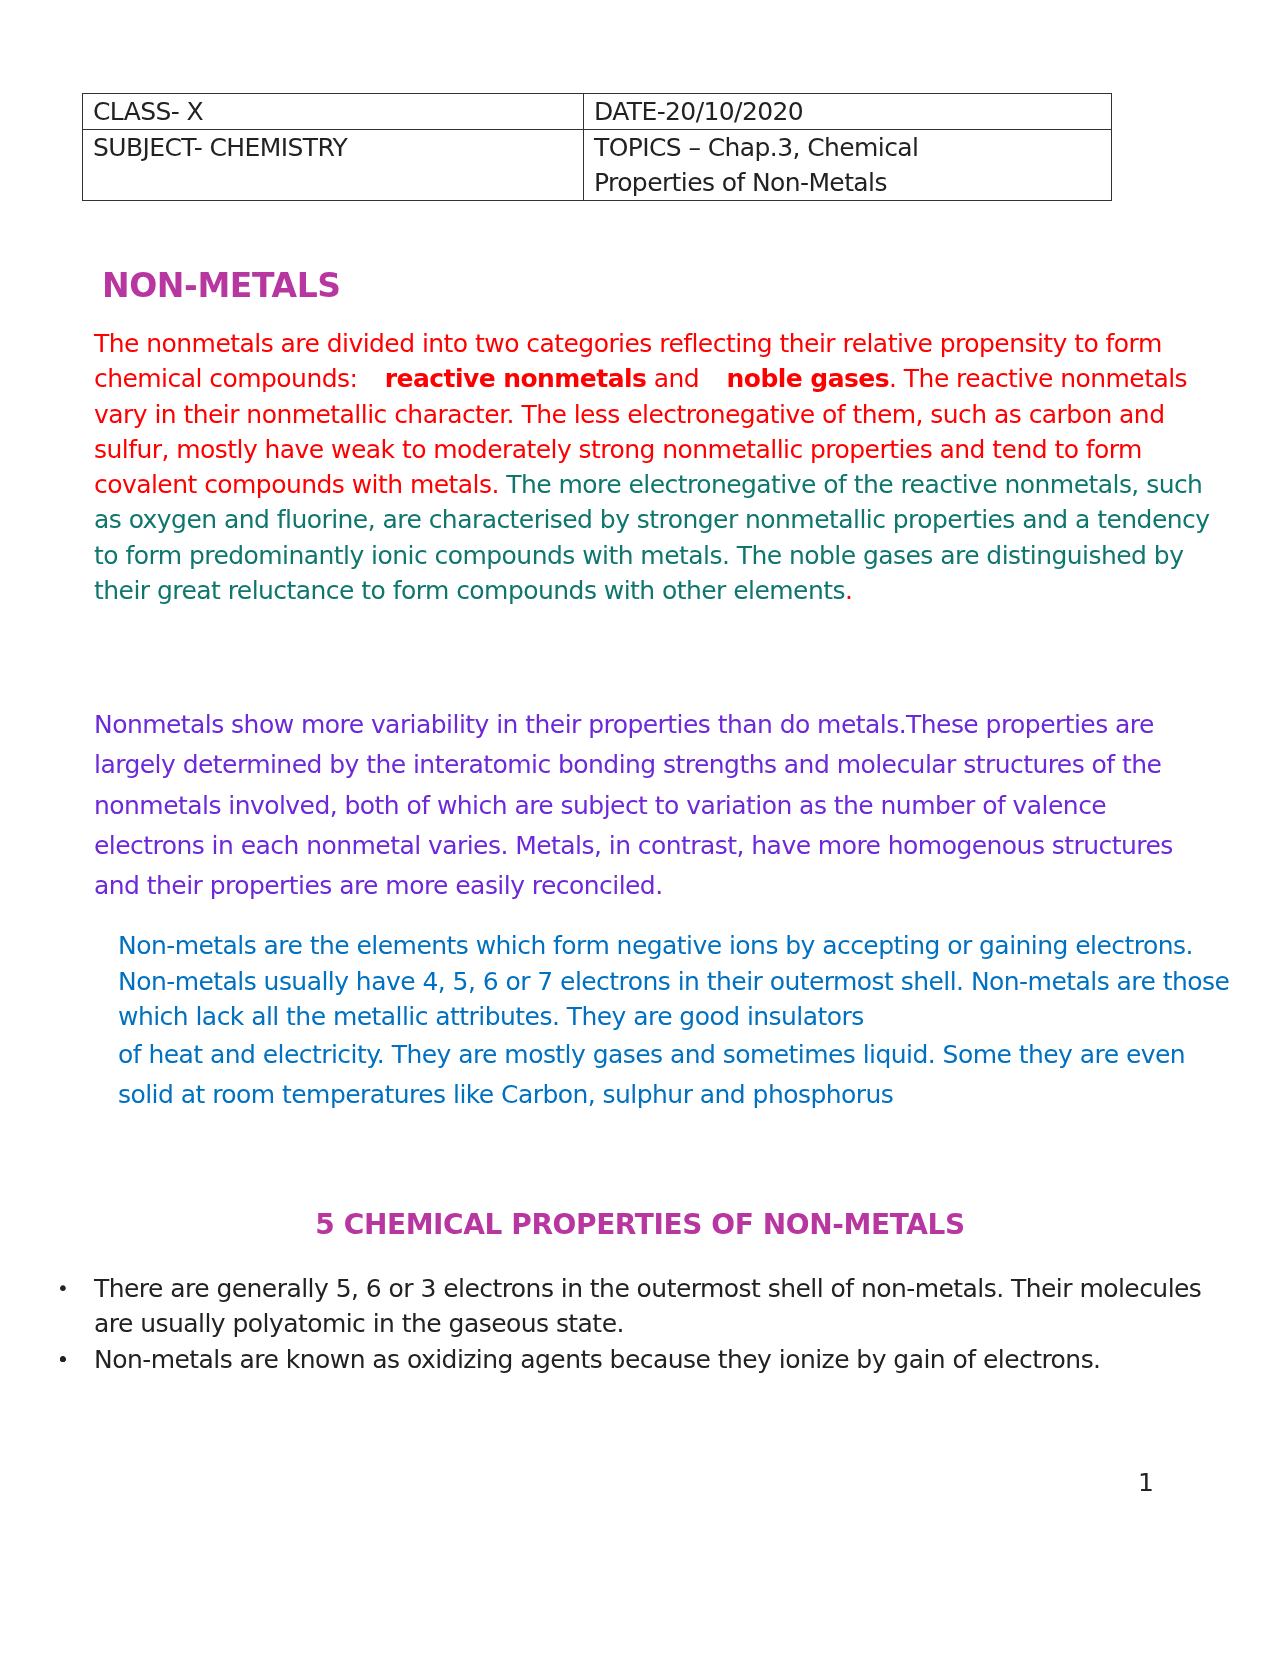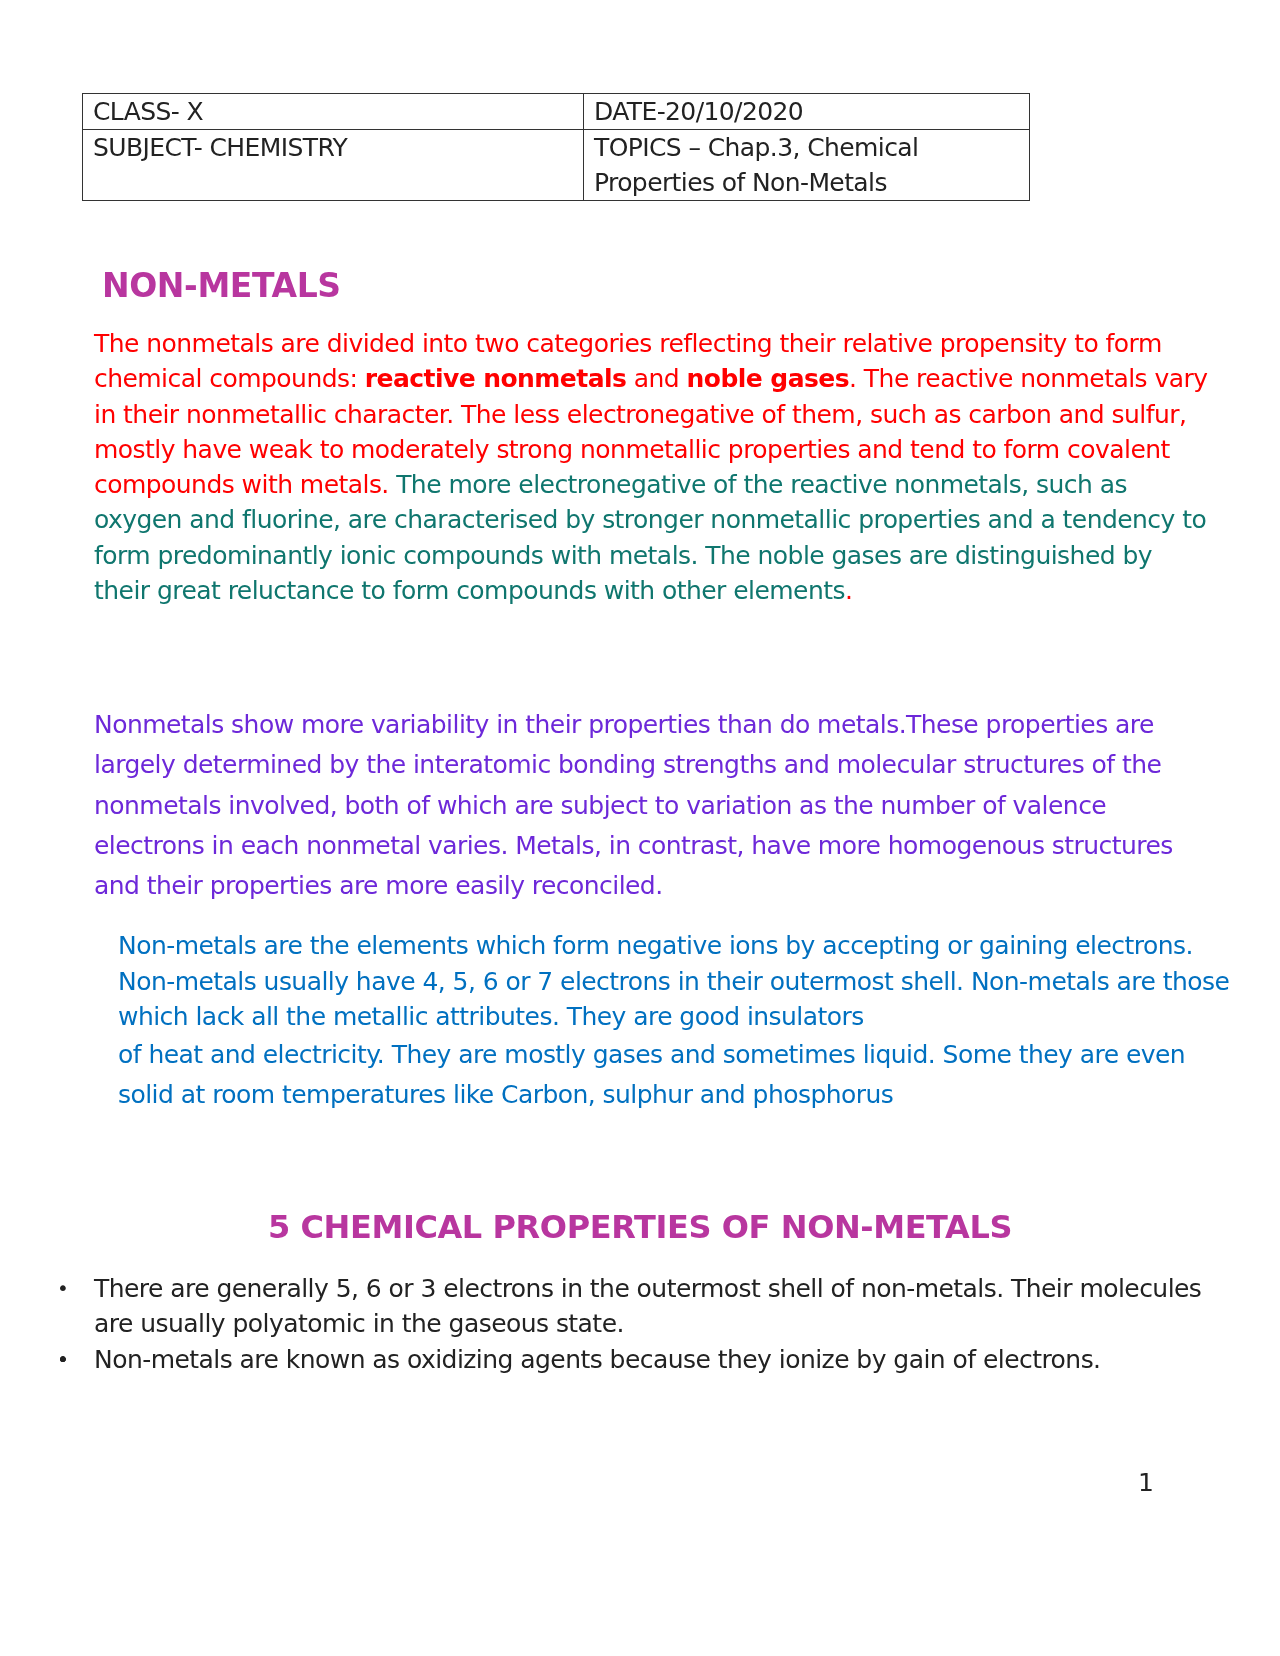--- a/index.html
+++ b/index.html
@@ -1,32 +1,32 @@
 <!DOCTYPE html>
 <html><head>
 <meta charset="utf-8">
 <style>
   html, body { margin:0; padding:0; background:#ffffff; }
   body { width:1280px; height:1656px; position:relative; overflow:hidden;
          font-family: "DejaVu Sans", sans-serif; color:#222; }
   .abs { position:absolute; }
-  table.info { position:absolute; left:82px; top:93px; width:948px; border-collapse:collapse;
+  table.info { position:absolute; left:82px; top:93px; width:1030px; border-collapse:collapse;
                font-family:"DejaVu Sans", sans-serif; font-size:25px; color:#222; letter-spacing:-0.6px; }
   table.info td { border:1.5px solid #333; padding:0 10px; vertical-align:top; line-height:35px; }
   table.info td.left { width:480px; }
   .h1 { left:102px; top:266px; font-weight:bold; font-size:33px; color:#b8369f; letter-spacing:-0.4px; }
   .para { left:94px; width:1120px; font-size:25px; letter-spacing:-0.55px; }
   .p1 { top:326px; line-height:35.3px; color:#ff0000; }
-  .p1 b { font-weight:bold; }
+  .p1 b { font-weight:bold;margin-left:20px; }
   .purple { color:#0f766e; }
   .red { color:#ff0000; }
   .p2 { top:705px; line-height:40.3px; color:#6d28d9; }
   .p3 { top:928px; line-height:35.5px; color:#0070c0;margin-left:24px; }
   .p3 .l2 { line-height:40px; }
-  .h2 { left:0; width:1280px; top:1208px; text-align:center; font-weight:bold; font-size:32px; color:#b8369f; letter-spacing:-0.4px; }
+  .h2 { left:0; width:1280px; top:1208px; text-align:center; font-weight:bold; font-size:28px; color:#b8369f; letter-spacing:-0.4px; }
   ul.props { position:absolute; left:94px; top:1271px; width:1120px; margin:0; padding:0; list-style:none;
              font-size:25px; line-height:35.3px; color:#222; letter-spacing:-0.55px; }
   ul.props li { position:relative; }
   ul.props li .bullet { position:absolute; left:-37px; top:0; font-size:20px; }
   .pagenum { left:1138px; top:1468px; font-size:25px; color:#222; }
 </style>
 </head>
 <body>
 
 <table class="info">

